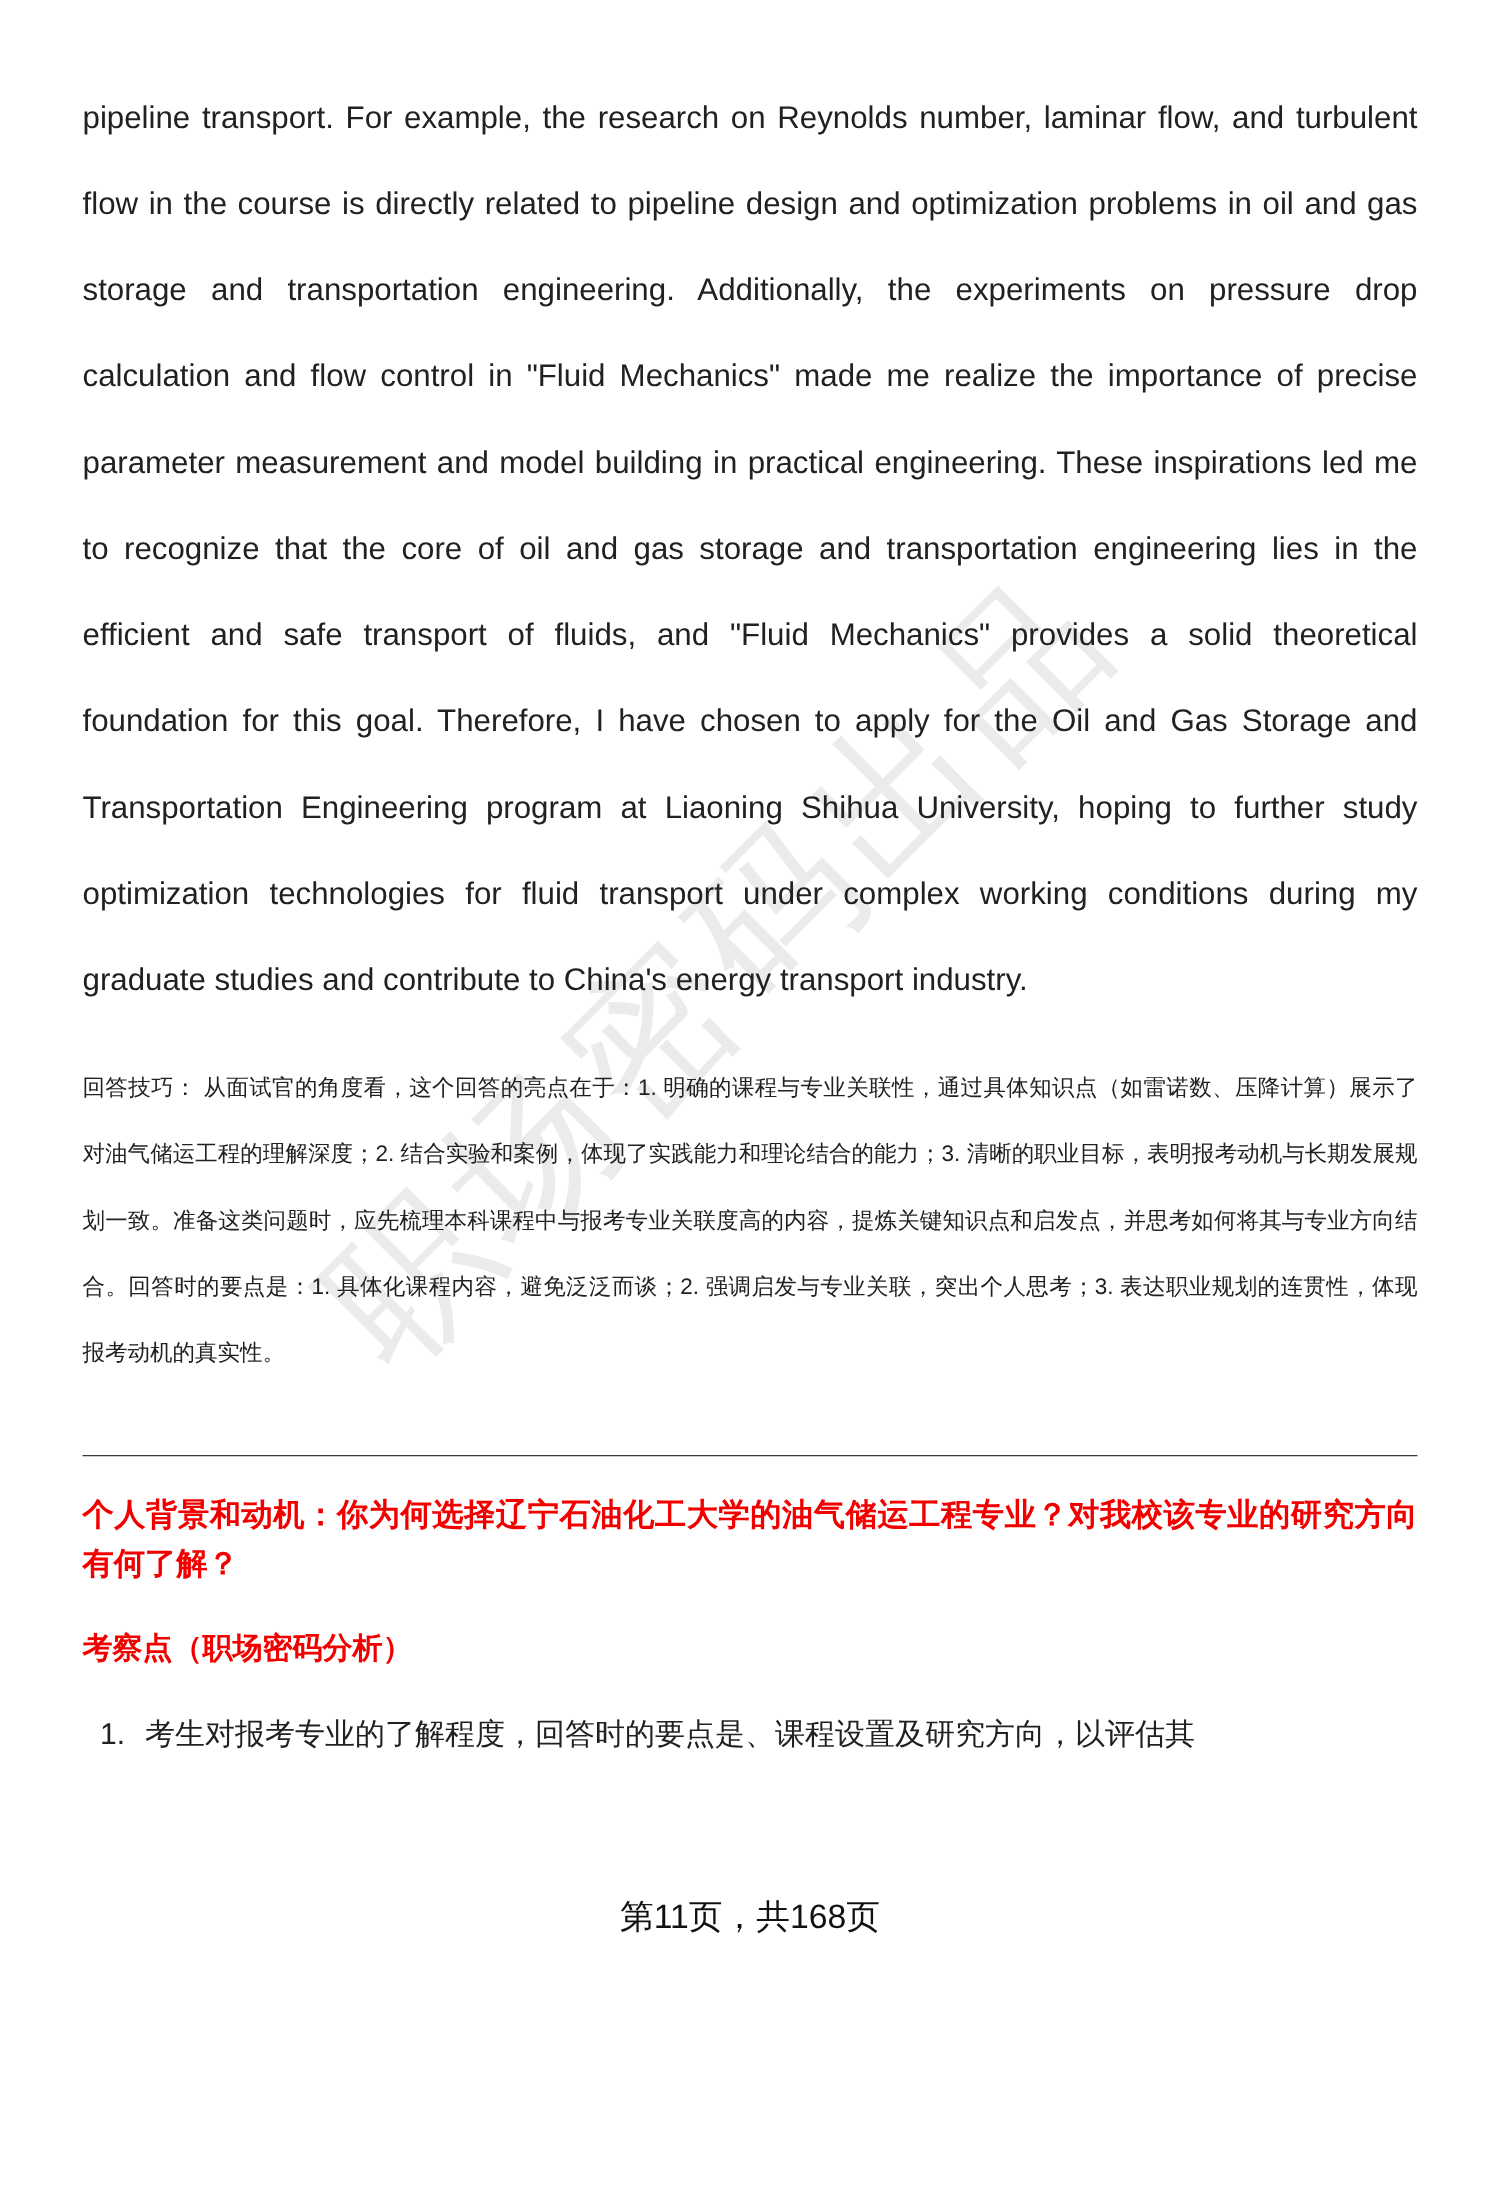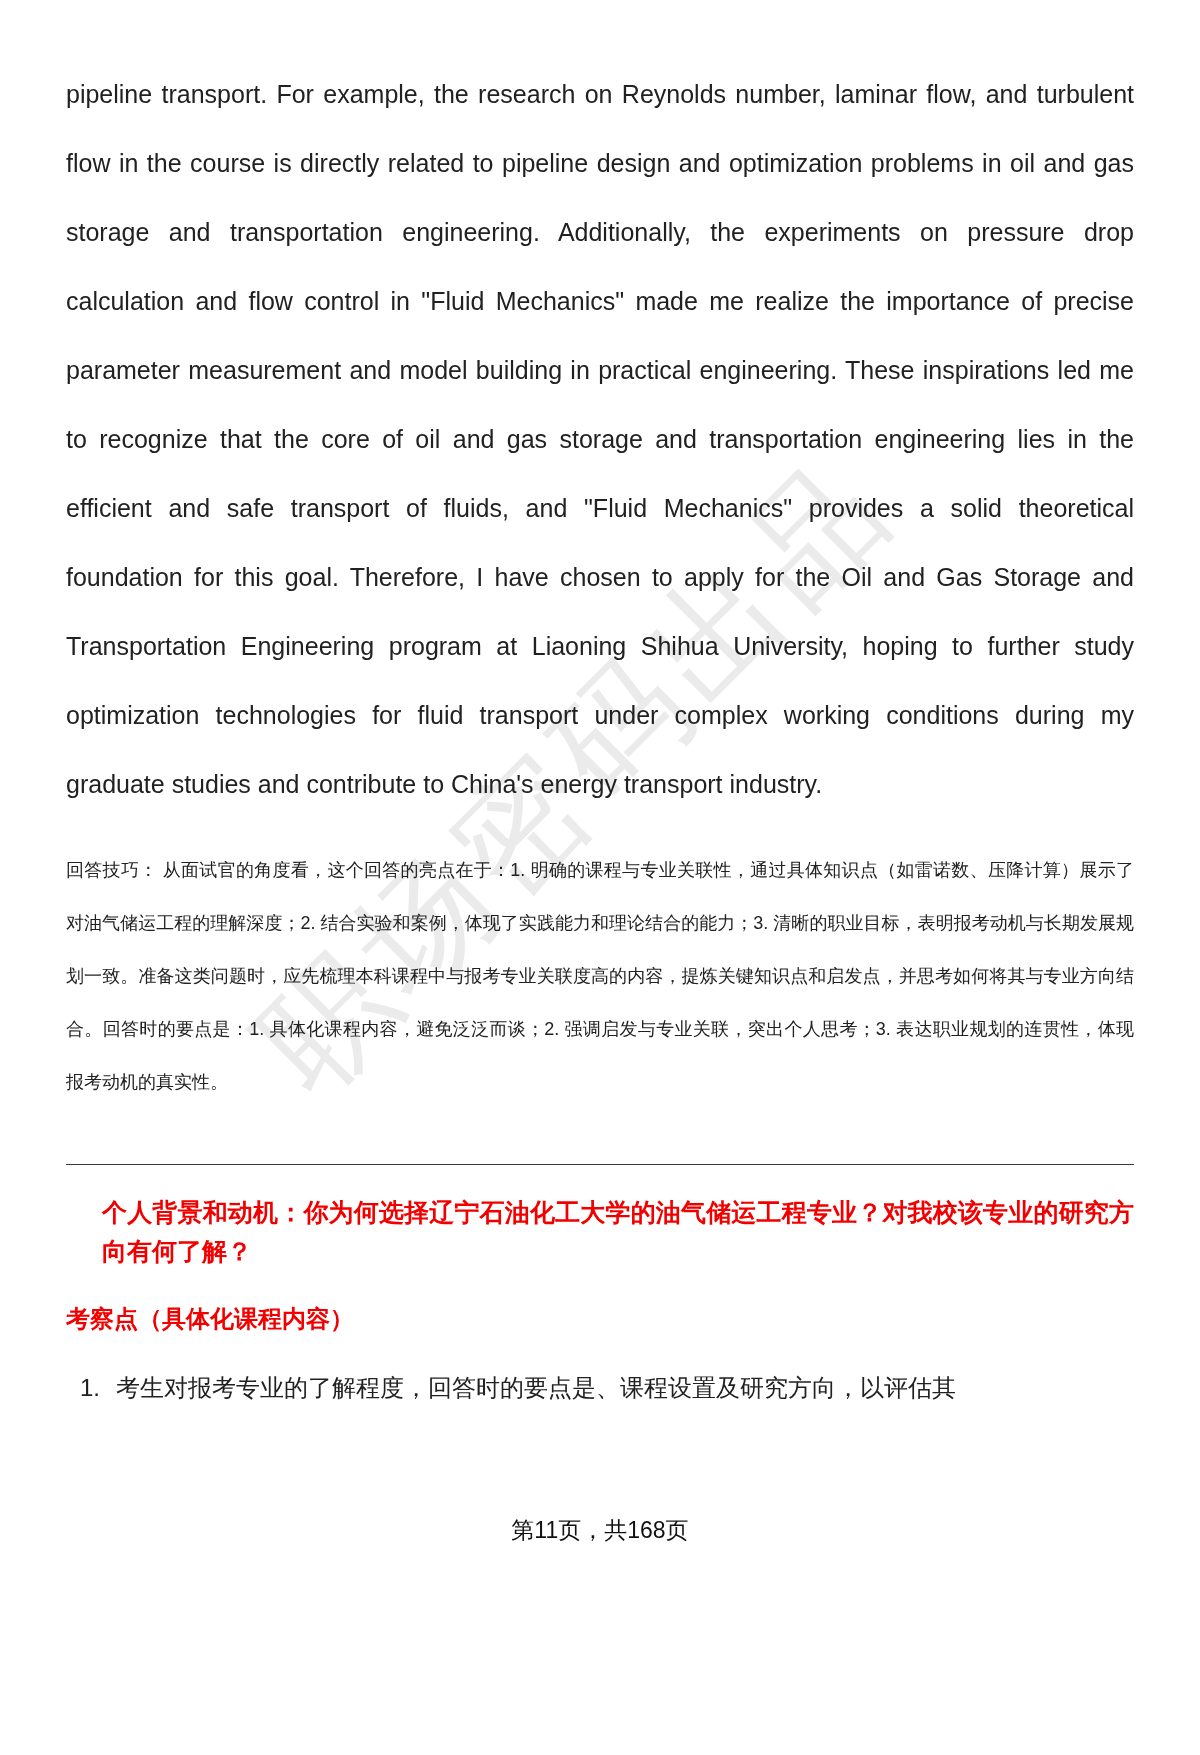--- a/index.html
+++ b/index.html
@@ -55,21 +55,20 @@
     height:0;
     width:100%;
   }
   .question-heading{
     margin-top:28px;
     font-size:25px;
     line-height:39px;
     font-weight:bold;
     color:var(--red,#f20000);
     text-align:justify;
-    margin-left:36px;
   }
   .exam-point-heading{
     margin-top:28px;
     font-size:24px;
     line-height:39px;
     font-weight:bold;
     color:var(--red,#f20000);
   }
   .point-list{
     margin-top:30px;
@@ -88,21 +87,21 @@
   }
   .point-list .txt{
     flex:1 1 auto;
     text-align:justify;
   }
   .footer{
     position:absolute;
     left:0;right:0;
     top:1515px;
     text-align:center;
-    font-size:23px;
+    font-size:27px;
     color:#111111;
     z-index:1;
   }
 </style>
 </head>
 <body>
 
 <div class="page">
 
   <div class="watermark">职场密码出品</div>
@@ -110,21 +109,21 @@
   <div class="content">
 
     <p class="para-en">pipeline transport. For example, the research on Reynolds number, laminar flow, and turbulent flow in the course is directly related to pipeline design and optimization problems in oil and gas storage and transportation engineering. Additionally, the experiments on pressure drop calculation and flow control in "Fluid Mechanics" made me realize the importance of precise parameter measurement and model building in practical engineering. These inspirations led me to recognize that the core of oil and gas storage and transportation engineering lies in the efficient and safe transport of fluids, and "Fluid Mechanics" provides a solid theoretical foundation for this goal. Therefore, I have chosen to apply for the Oil and Gas Storage and Transportation Engineering program at Liaoning Shihua University, hoping to further study optimization technologies for fluid transport under complex working conditions during my graduate studies and contribute to China's energy transport industry.</p>
 
     <p class="para-zh">回答技巧： 从面试官的角度看，这个回答的亮点在于：1. 明确的课程与专业关联性，通过具体知识点（如雷诺数、压降计算）展示了对油气储运工程的理解深度；2. 结合实验和案例，体现了实践能力和理论结合的能力；3. 清晰的职业目标，表明报考动机与长期发展规划一致。准备这类问题时，应先梳理本科课程中与报考专业关联度高的内容，提炼关键知识点和启发点，并思考如何将其与专业方向结合。回答时的要点是：1. 具体化课程内容，避免泛泛而谈；2. 强调启发与专业关联，突出个人思考；3. 表达职业规划的连贯性，体现报考动机的真实性。</p>
 
     <hr class="divider">
 
     <h2 class="question-heading">个人背景和动机：你为何选择辽宁石油化工大学的油气储运工程专业？对我校该专业的研究方向有何了解？</h2>
 
-    <h3 class="exam-point-heading">考察点（具体化课程内容）</h3>
+    <h3 class="exam-point-heading">考察点（职场密码分析）</h3>
 
     <ol class="point-list">
       <li>
         <span class="num">1.</span>
         <span class="txt">考生对报考专业的了解程度，回答时的要点是、课程设置及研究方向，以评估其</span>
       </li>
     </ol>
 
   </div>
 

